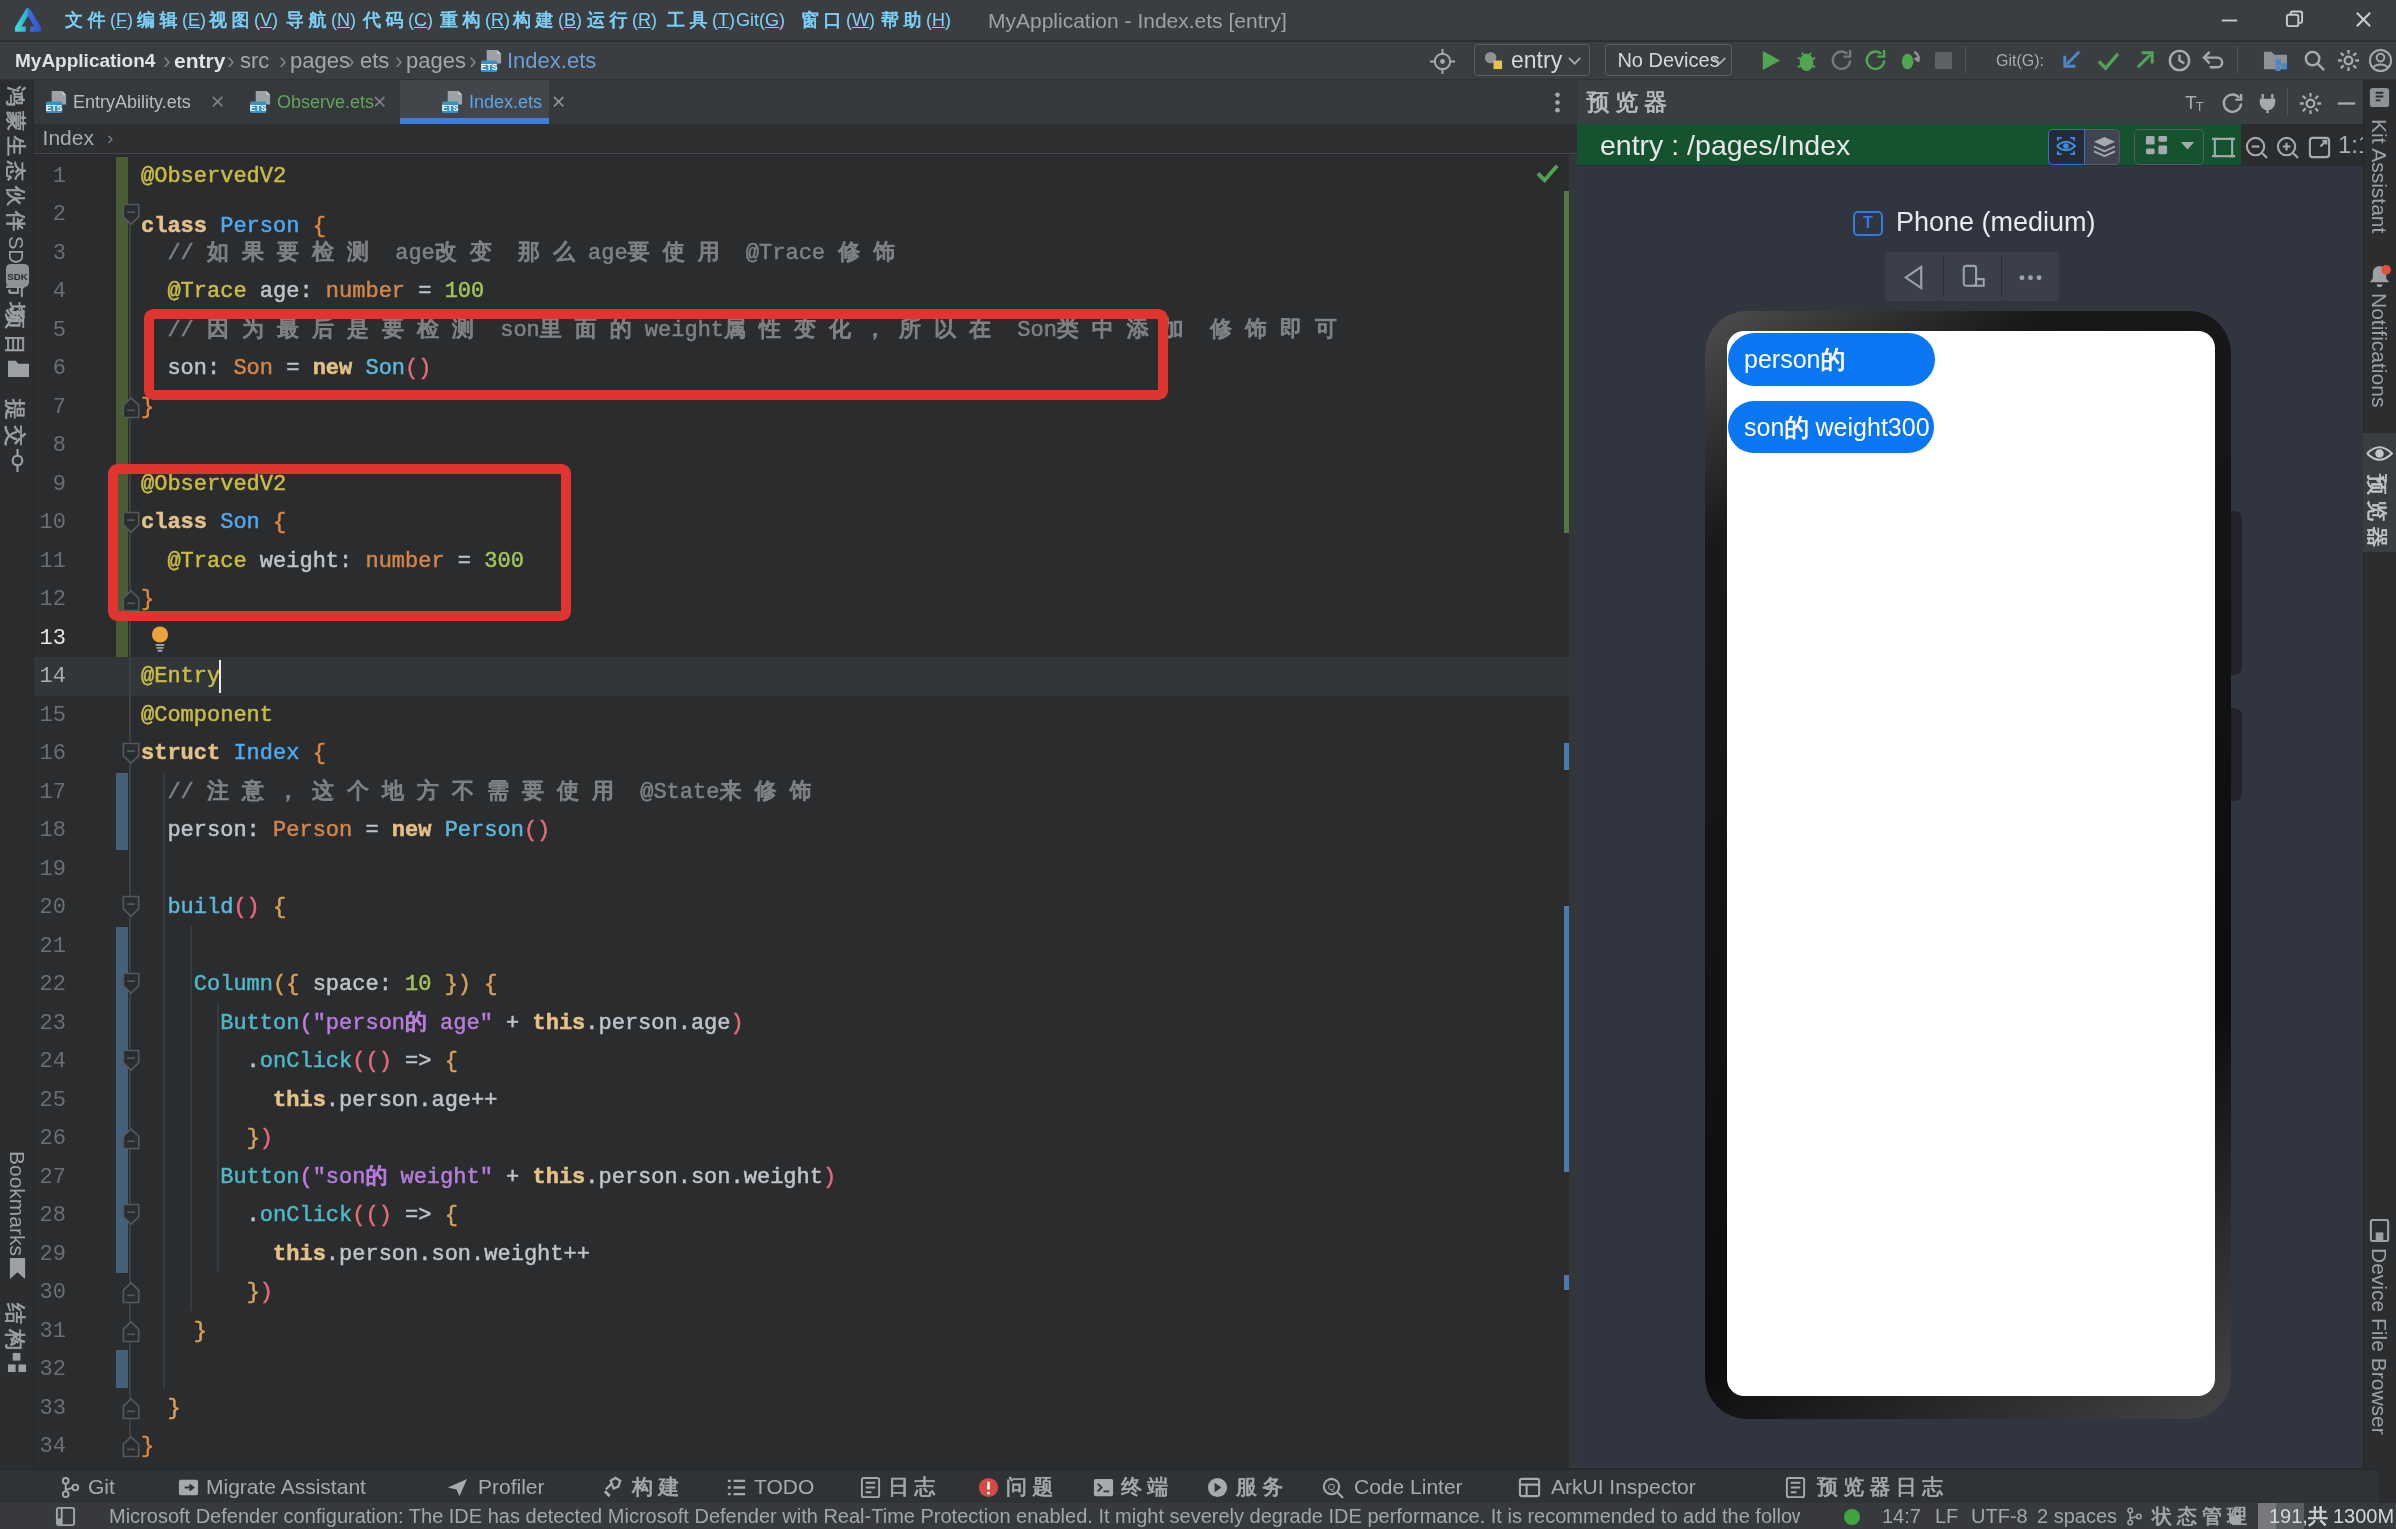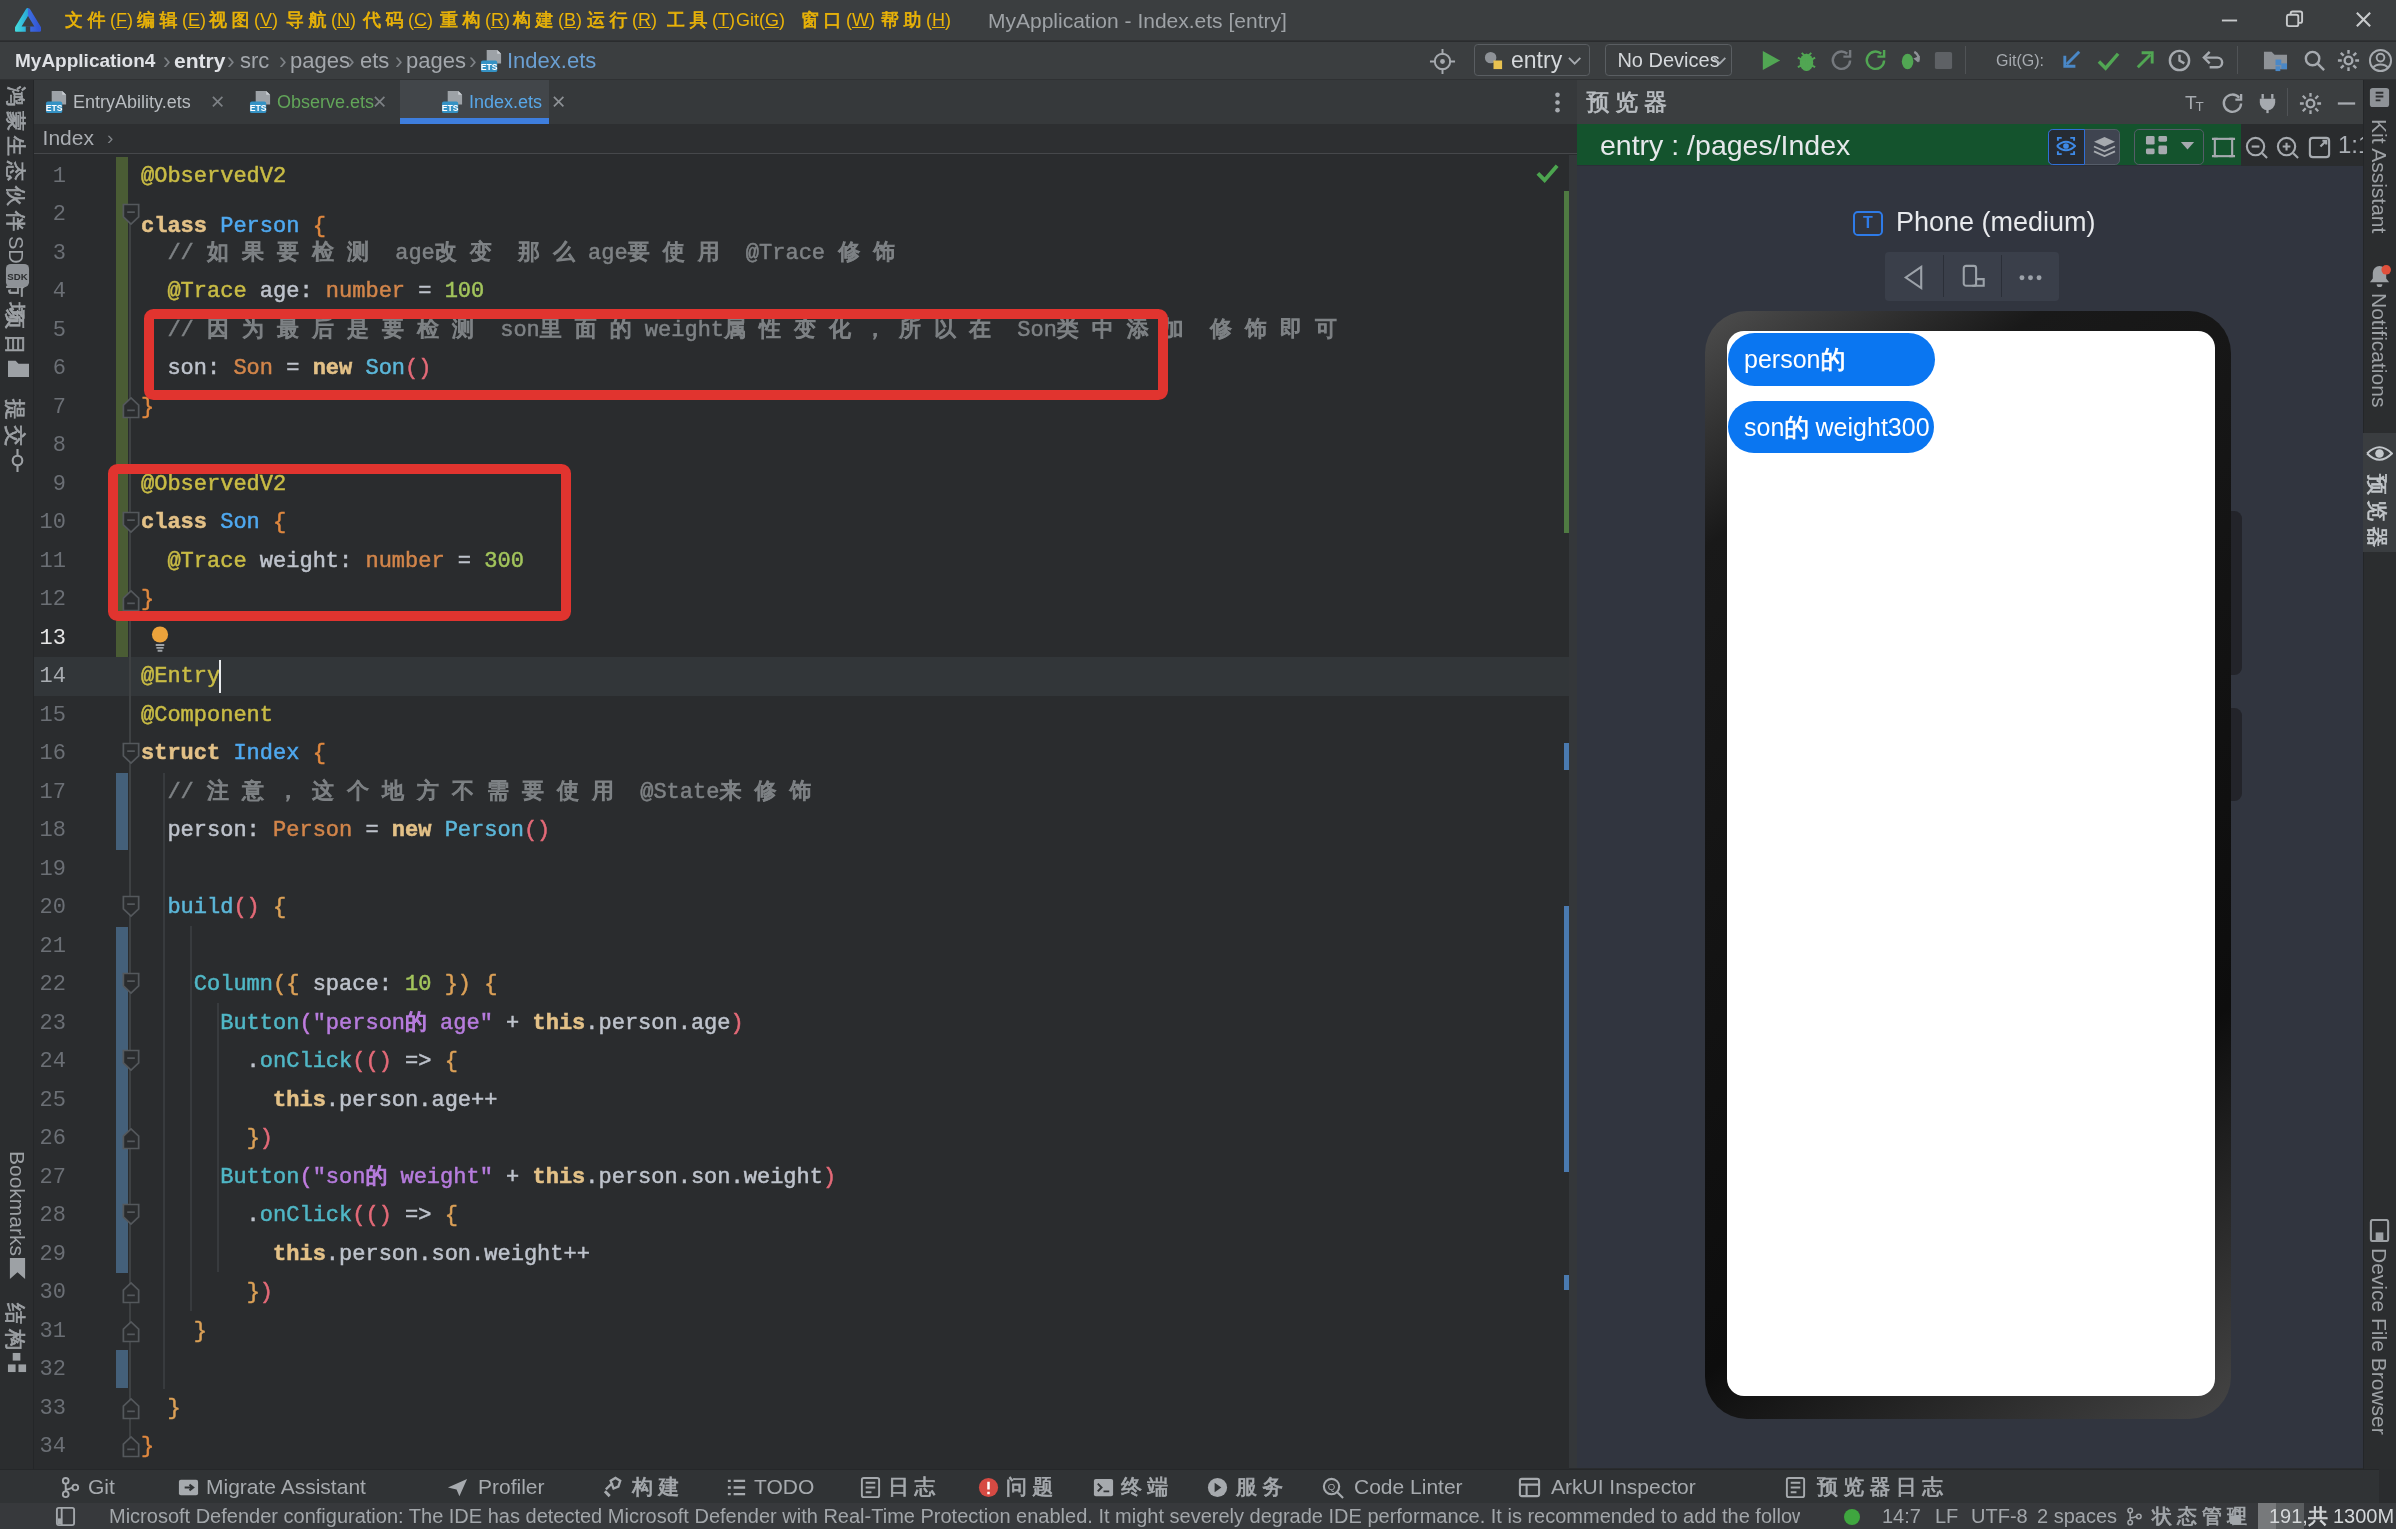--- a/index.html
+++ b/index.html
@@ -1,20 +1,20 @@
 <!DOCTYPE html>
 <html style="font-size:15px"><head><meta charset="utf-8"><style>
 *{margin:0;padding:0;box-sizing:border-box}
 html,body{width:2397px;height:1529px;overflow:hidden;background:#2A2C2E;font-family:"Liberation Sans",sans-serif;}
 .abs{position:absolute}
 span{white-space:nowrap}
 .cj{font-style:normal;letter-spacing:13px;-webkit-text-stroke:1.1px}
 .cs{font-style:normal;letter-spacing:.25em;-webkit-text-stroke:0.7px}
 #menubar{left:0;top:0;width:2397px;height:41px;background:#3B3E40;border-bottom:1px solid #2F3133}
-.mi{position:absolute;top:0;height:41px;line-height:41px;font-size:18px;color:#eab308}
+.mi{position:absolute;top:0;height:41px;line-height:41px;font-size:18px;color:#7dd3fc}
 #toolbar{left:0;top:42px;width:2397px;height:38px;background:#3B3E40;border-bottom:1px solid #2F3133}
 .bc{position:absolute;top:0;height:38px;line-height:38px;font-size:22px;color:#A3A7AC}
 .sep{color:#7E8286}
 #tabrow{left:34px;top:80px;width:1543px;height:44px;background:#36393B}
 #pvhead{left:1577px;top:80px;width:786px;height:44px;background:#3B3E40}
 #crumb{left:34px;top:124px;width:1543px;height:29.5px;background:#2D2F31;border-bottom:1.9px solid #46484B}
 #editor{left:34px;top:155px;width:1543px;height:1313px;background:#2A2C2E;overflow:hidden}
 .ln{position:absolute;width:32px;text-align:right;font-family:"Liberation Mono",monospace;font-size:22px;color:#6B6F75;height:39px;line-height:39px}
 .cl{position:absolute;left:107px;font-family:"Liberation Mono",monospace;font-size:22px;height:39px;line-height:39px;white-space:pre;color:#BEC3CC;-webkit-text-stroke:0.5px}
 .kw{color:#E3C187;font-weight:bold}.an{color:#C9BC45}.tb{color:#4FA9F0}.to{color:#D2854A}

